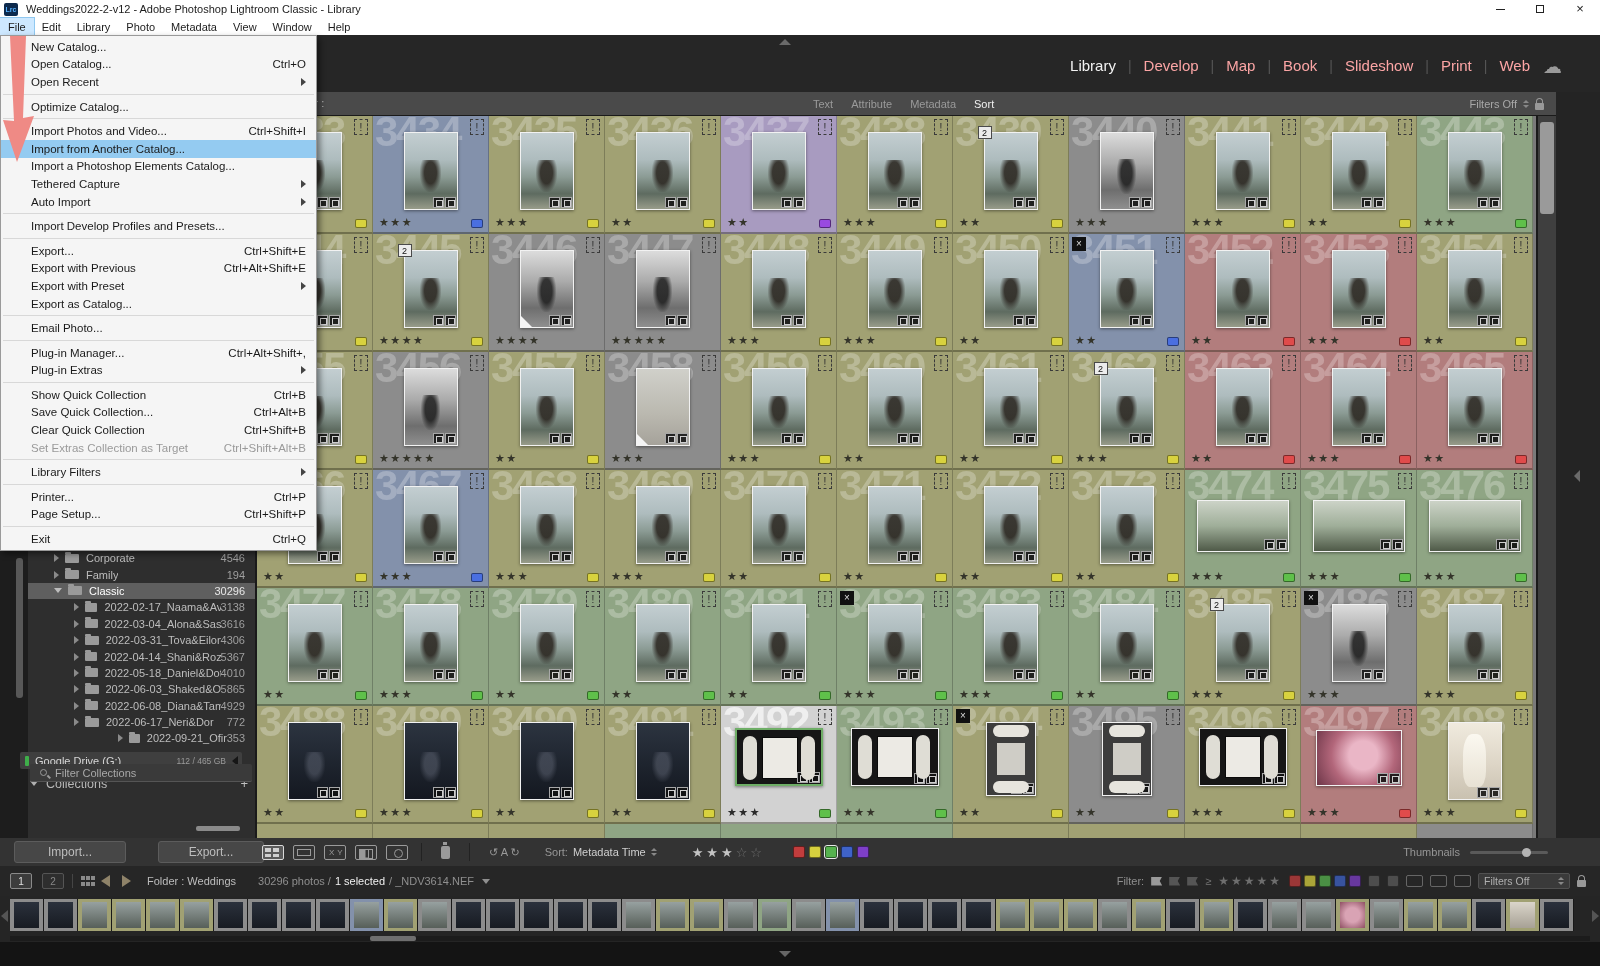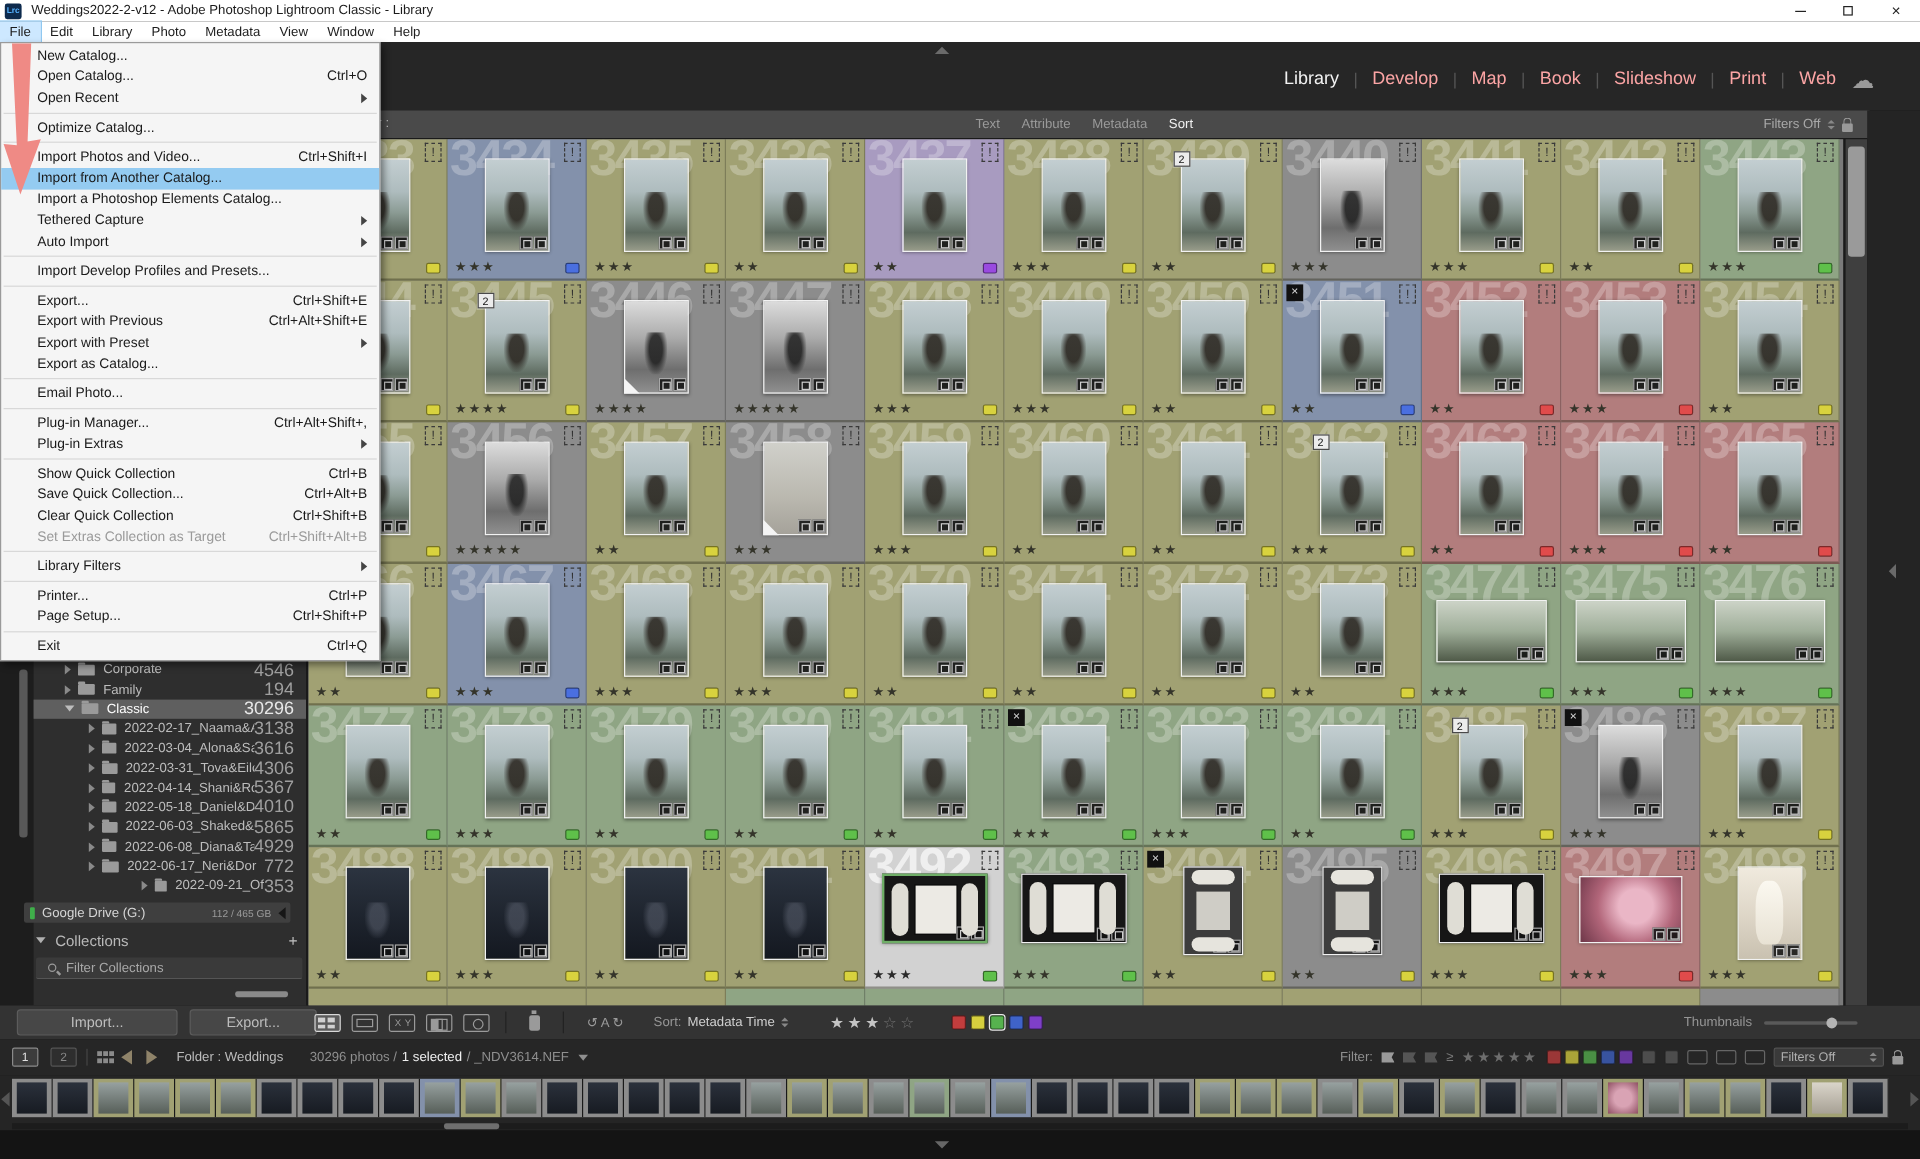--- a/index.html
+++ b/index.html
@@ -71,36 +71,36 @@
   #lp-scroll { position:absolute; left:16px; top:466px; width:7px; height:140px; background:#585858; border-radius:3px; }
   #folders { position:absolute; left:28px; top:458px; width:227px; }
   .folder-row { height:16.4px; display:flex; align-items:center; font-size:11px; color:#bdbdbd; position:relative; }
   .folder-row.selected { background:#5f5f5f; color:#ffffff; }
   .fr-arrow { width:0; height:0; margin-right:6px; }
   .fr-arrow.right { border-top:4px solid transparent; border-bottom:4px solid transparent; border-left:5px solid #8a8a8a; }
   .fr-arrow.down { border-left:4px solid transparent; border-right:4px solid transparent; border-top:5px solid #bdbdbd; }
   .fr-icon { width:14px; height:9px; background:#9a9a9a; border-radius:1px; margin-right:7px; position:relative; }
   .fr-icon::before { content:''; position:absolute; top:-2px; left:0; width:6px; height:2px; background:#9a9a9a; border-radius:1px 1px 0 0; }
   .fr-name { white-space:nowrap; overflow:hidden; }
-  .fr-count { margin-left:auto; margin-right:10px; font-size:15px; color:#9f9f9f;text-align:center; }
+  .fr-count { margin-left:auto; margin-right:10px; font-size:11px; color:#9f9f9f;text-align:center; }
   .folder-row.selected .fr-count { color:#e8e8e8; }
 
   #drive-row { position:absolute; left:20px; top:660px; width:222px; height:17px; background:#3f3f3f; border-radius:2px;
     display:flex; align-items:center; }
   #drive-led { width:4px; height:10px; background:#3fae4a; border-radius:1px; margin:0 6px 0 5px; }
   #drive-name { font-size:11px; color:#d6d6d6; }
   #drive-usage { margin-left:auto; font-size:8.5px; color:#9a9a9a; }
   #drive-collapse { width:0; height:0; border-top:5px solid transparent; border-bottom:5px solid transparent;
     border-right:6px solid #161616; margin:0 4px 0 6px; }
 
   #collections-hdr { position:absolute; left:30px; top:684px; width:222px; display:flex; align-items:center; }
   #coll-arrow { width:0; height:0; border-left:4px solid transparent; border-right:4px solid transparent; border-top:5px solid #b0b0b0; margin-right:8px; }
   #coll-title { font-size:12.5px; color:#b8b8b8; }
   #coll-plus { margin-left:auto; color:#c0c0c0; font-size:13px; margin-right:4px; }
-  #coll-filter { position:absolute; left:30px; top:706px; width:222px; height:18px; background:#3a3a3a;
+  #coll-filter { position:absolute; left:30px; top:672px; width:222px; height:18px; background:#3a3a3a;
     border-radius:2px; display:flex; align-items:center; border-bottom:1px solid #555; }
   .search-glyph { width:7px; height:7px; border:1.5px solid #9a9a9a; border-radius:50%; position:relative; margin:0 8px 0 10px; }
   .search-glyph::after { content:''; position:absolute; left:6px; top:6px; width:4px; height:1.5px; background:#9a9a9a; transform:rotate(45deg); }
   #coll-filter-label { font-size:11px; color:#a8a8a8; }
   #lp-hscroll { position:absolute; left:196px; top:734px; width:44px; height:5px; background:#8a8a8a; border-radius:2px; }
 
   
   #gridwrap { position:absolute; left:257px; top:116px; width:1279px; height:722px; overflow:hidden; background:#7a7a7a; }
   #grid { display:flex; flex-wrap:wrap; width:1276px; }
   .cell { width:116px; height:118px; position:relative; overflow:hidden;
@@ -152,21 +152,21 @@
   .chip { position:absolute; right:5px; bottom:4px; width:12px; height:9px; border-radius:2px; border:1px solid rgba(0,0,0,0.45); }
 
   #vscroll { position:absolute; left:1538px; top:116px; width:18px; height:722px; background:#3f3f3f; }
   #vthumb { position:absolute; left:2px; top:6px; width:14px; height:92px; background:#9a9a9a; border-radius:3px; }
   #right-edge { position:absolute; left:1556px; top:92px; width:44px; height:746px; background:#242424; }
   #right-reveal { position:absolute; left:18px; top:378px; width:0; height:0;
     border-top:6px solid transparent; border-bottom:6px solid transparent; border-right:6px solid #6a6a6a; }
 
   
   #toolbar { position:absolute; left:0; top:838px; width:1600px; height:28px; background:#333333; display:flex; align-items:center; }
-  .lp-btn { width:134px; height:22px; background:#474747; border:1px solid #5c5c5c; border-radius:3px;
+  .lp-btn { width:112px; height:22px; background:#474747; border:1px solid #5c5c5c; border-radius:3px;
     color:#bdbdbd; font-size:12px; display:flex; align-items:center; justify-content:center; }
   #btn-import { position:absolute; left:14px; top:3px; }
   #btn-export { position:absolute; left:158px; top:3px; width:106px; }
   #tb-icons { position:absolute; left:262px; display:flex; align-items:center; gap:9px; }
   .vicon { width:22px; height:15px; border:1px solid #9a9a9a; border-radius:2px; position:relative; }
   .vicon.active { background:#5a5a5a; border-color:#d8d8d8; }
   .vicon.active::before { content:''; position:absolute; inset:2px; background:
     linear-gradient(#d0d0d0 0 0) 0 0/6px 4px, linear-gradient(#d0d0d0 0 0) 8px 0/6px 4px, linear-gradient(#d0d0d0 0 0) 0 6px/6px 4px, linear-gradient(#d0d0d0 0 0) 8px 6px/6px 4px; background-repeat:no-repeat; }
   .vicon.loupe::before { content:''; position:absolute; inset:3px; border:1px solid #9a9a9a; }
   .vicon.compare::before { content:'XY'; position:absolute; left:4px; top:2px; font-size:8px; color:#9a9a9a; letter-spacing:3px; }

